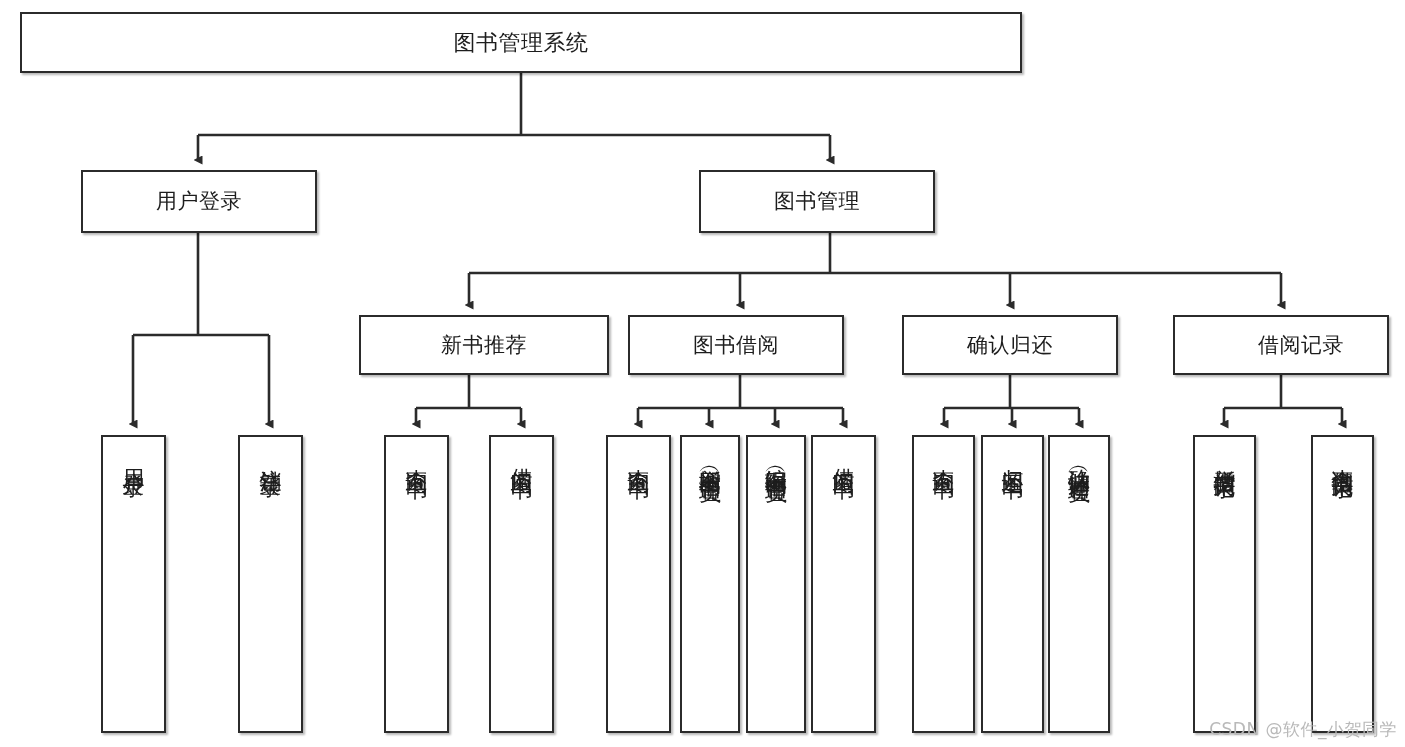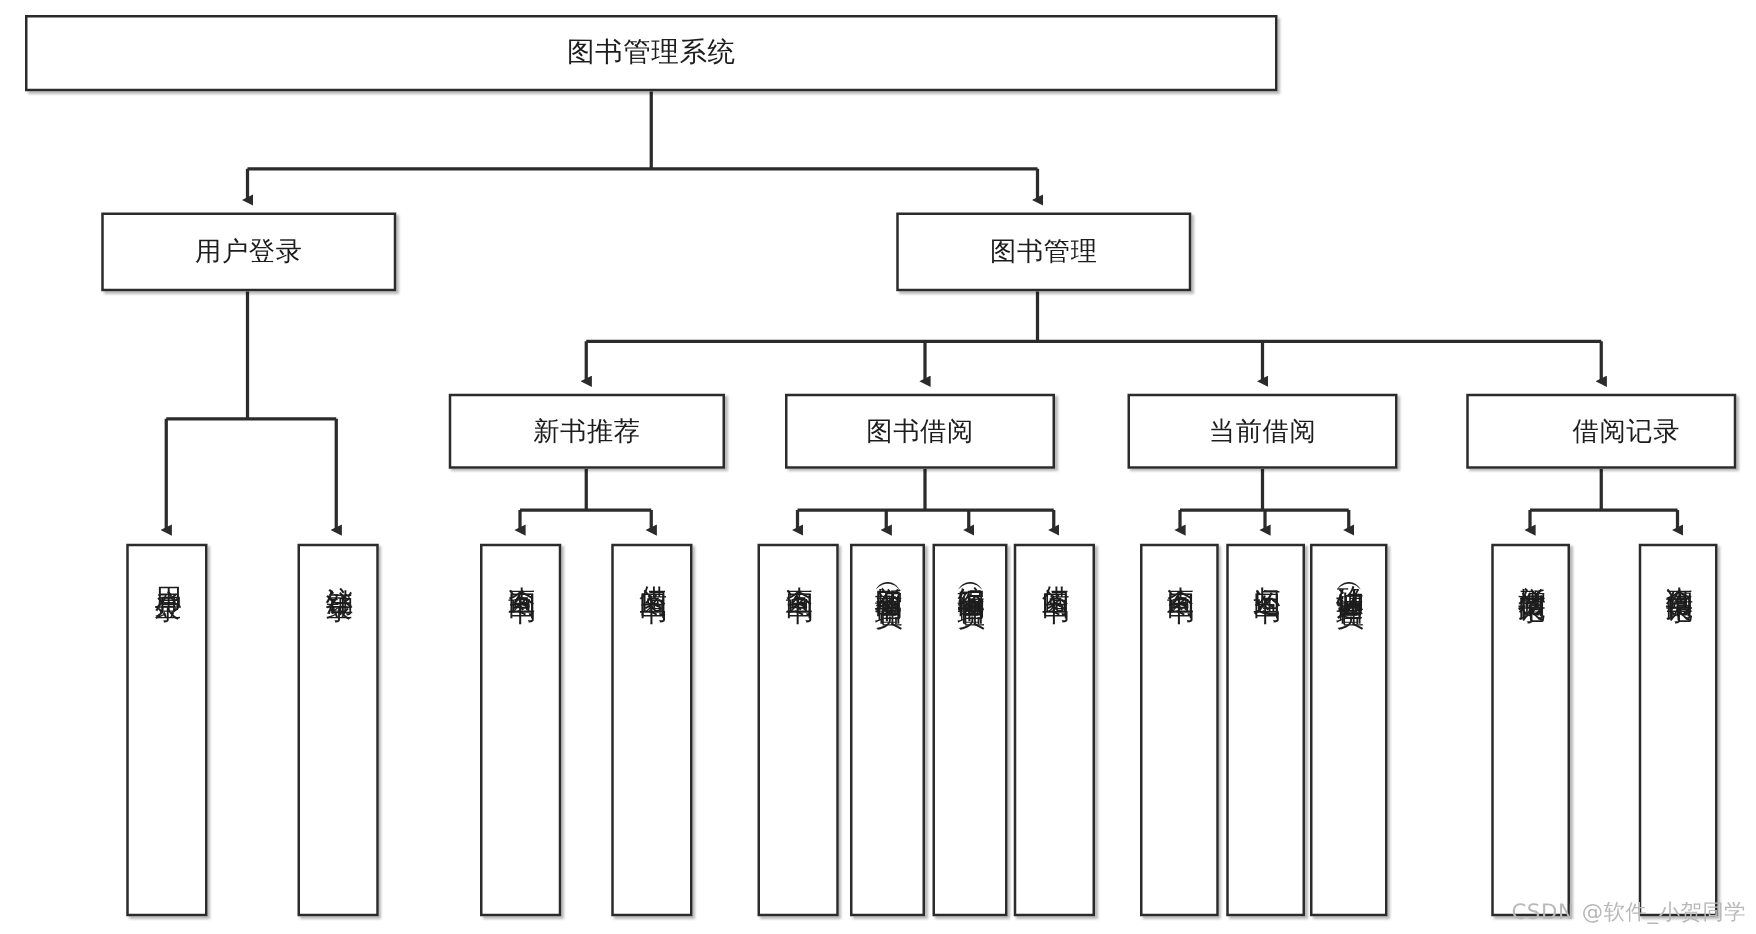--- a/index.html
+++ b/index.html
@@ -120,32 +120,32 @@
     </g>
   </svg>
 
   <div class="node root" style="left:20px;top:12px;width:1002px;height:61px;">
     <span class="lbl">图书管理系统</span>
   </div>
 
   <div class="node" style="left:81px;top:170px;width:236px;height:63px;">
     <span class="lbl">用户登录</span>
   </div>
-  <div class="node" style="left:717px;top:170px;width:236px;height:63px;">
+  <div class="node" style="left:699px;top:170px;width:236px;height:63px;">
     <span class="lbl">图书管理</span>
   </div>
 
-  <div class="node" style="left:359px;top:315px;width:221px;height:60px;">
+  <div class="node" style="left:359px;top:315px;width:250px;height:60px;">
     <span class="lbl">新书推荐</span>
   </div>
   <div class="node" style="left:628px;top:315px;width:216px;height:60px;">
     <span class="lbl">图书借阅</span>
   </div>
   <div class="node" style="left:902px;top:315px;width:216px;height:60px;">
-    <span class="lbl">当前借阅</span>
+    <span class="lbl">确认归还</span>
   </div>
   <div class="node" style="left:1173px;top:315px;width:216px;height:60px;padding-left:40px;">
     <span class="lbl">借阅记录</span>
   </div>
 
   <div class="node leaf" style="left:101px;top:435px;width:65px;height:298px;">
     <span class="lbl">用户登录</span>
   </div>
   <div class="node leaf" style="left:238px;top:435px;width:65px;height:298px;">
     <span class="lbl">注销登录</span>

